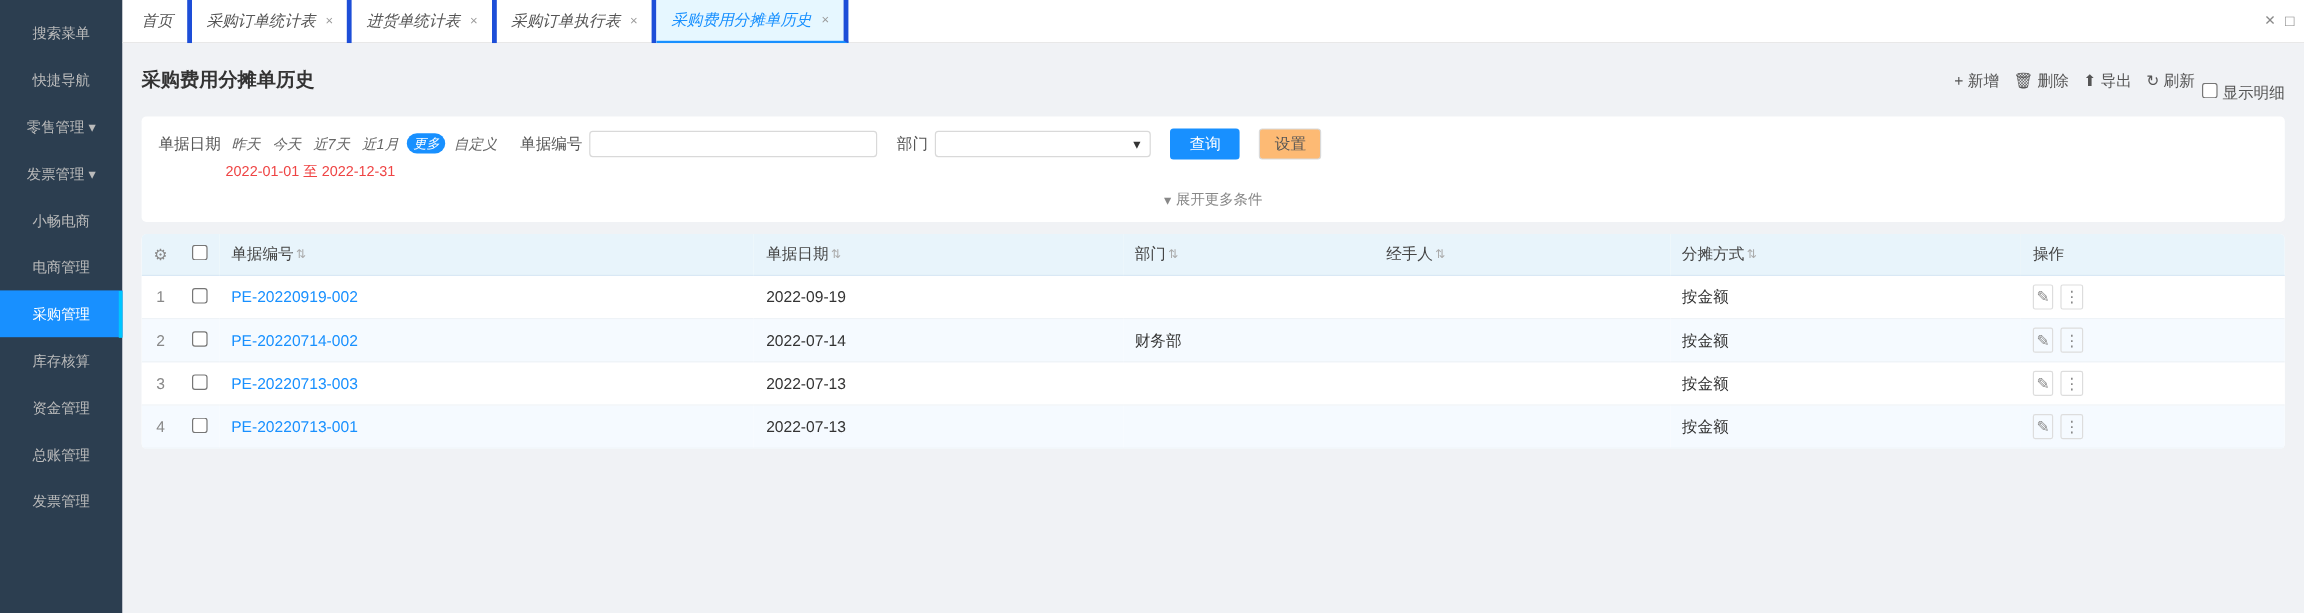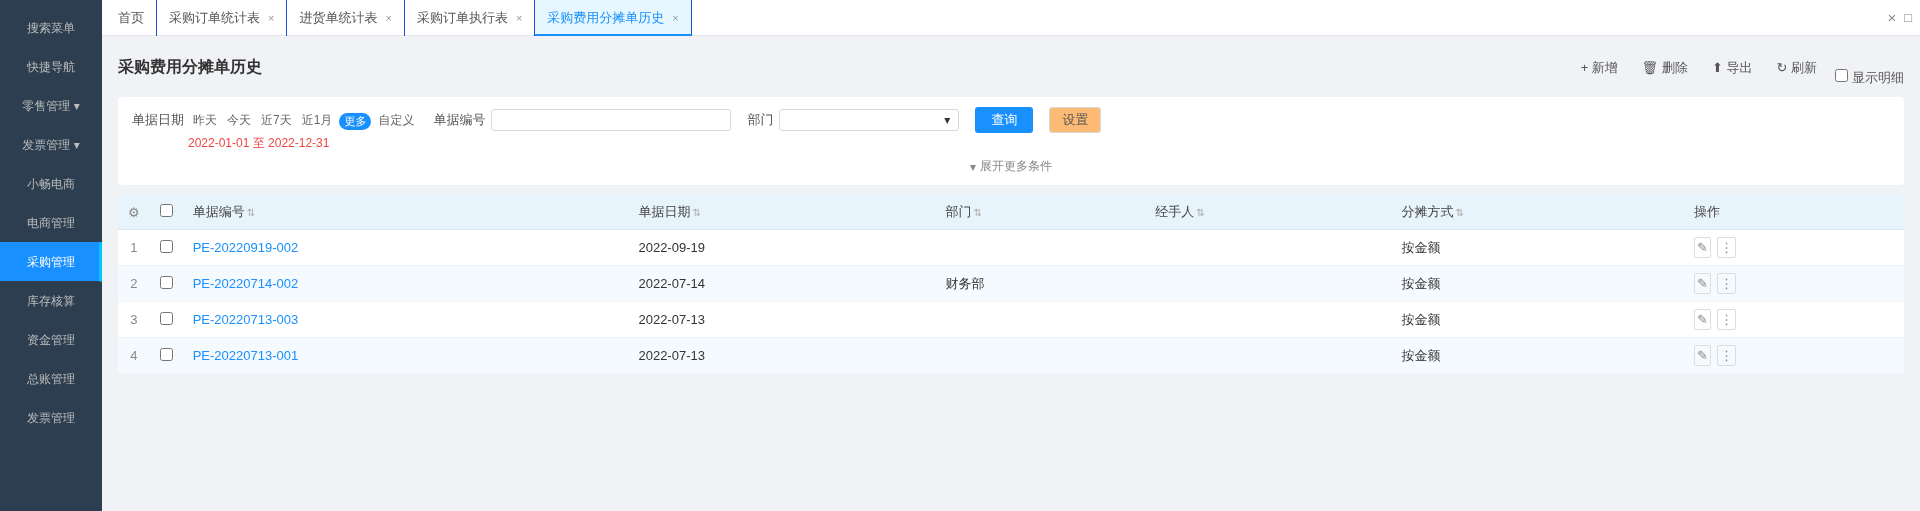--- a/index.html
+++ b/index.html
@@ -55,24 +55,26 @@
       height: 36px;
       flex-shrink: 0;
     }
     .tab-item {
       padding: 0 12px;
       height: 36px;
       line-height: 36px;
       font-size: 13px;
       color: #555;
       cursor: pointer;
-      border-right: 1px solid #1d4ed8;
+      border-right: 4px solid #1d4ed8;
       white-space: nowrap;
       display: flex;
+      align-items: center;
       gap: 4px;
+      font-style: italic;
     }
     .tab-item:first-child { padding-left: 8px; }
     .tab-item.active {
       background: #e6f7ff;
       color: #1890ff;
       border-bottom: 2px solid #1890ff;
     }
     .tab-item .close-btn {
       font-size: 11px;
       color: #999;
@@ -98,21 +100,20 @@
       justify-content: space-between;
       margin-bottom: 10px;
     }
     .page-title {
       font-size: 16px;
       font-weight: bold;
       color: #333;
     }
     .header-actions {
       display: flex;
-      gap: 12px;
       align-items: center;
     }
     .action-btn {
       display: flex;
       align-items: center;
       gap: 3px;
       font-size: 13px;
       color: #555;
       cursor: pointer;
       padding: 3px 6px;
@@ -139,21 +140,22 @@
       gap: 6px;
     }
     .filter-label {
       color: #555;
       white-space: nowrap;
       font-size: 13px;
     }
     .date-shortcuts {
       display: flex;
       gap: 4px;
-      align-items: flex-end;
+      align-items: flex-start;
+      font-style: italic;
     }
     .date-shortcut {
       color: #666;
       cursor: pointer;
       font-size: 12px;
       padding: 1px 3px;
       border-radius: 2px;
     }
     .date-shortcut.more-btn {
       background: #1890ff;

